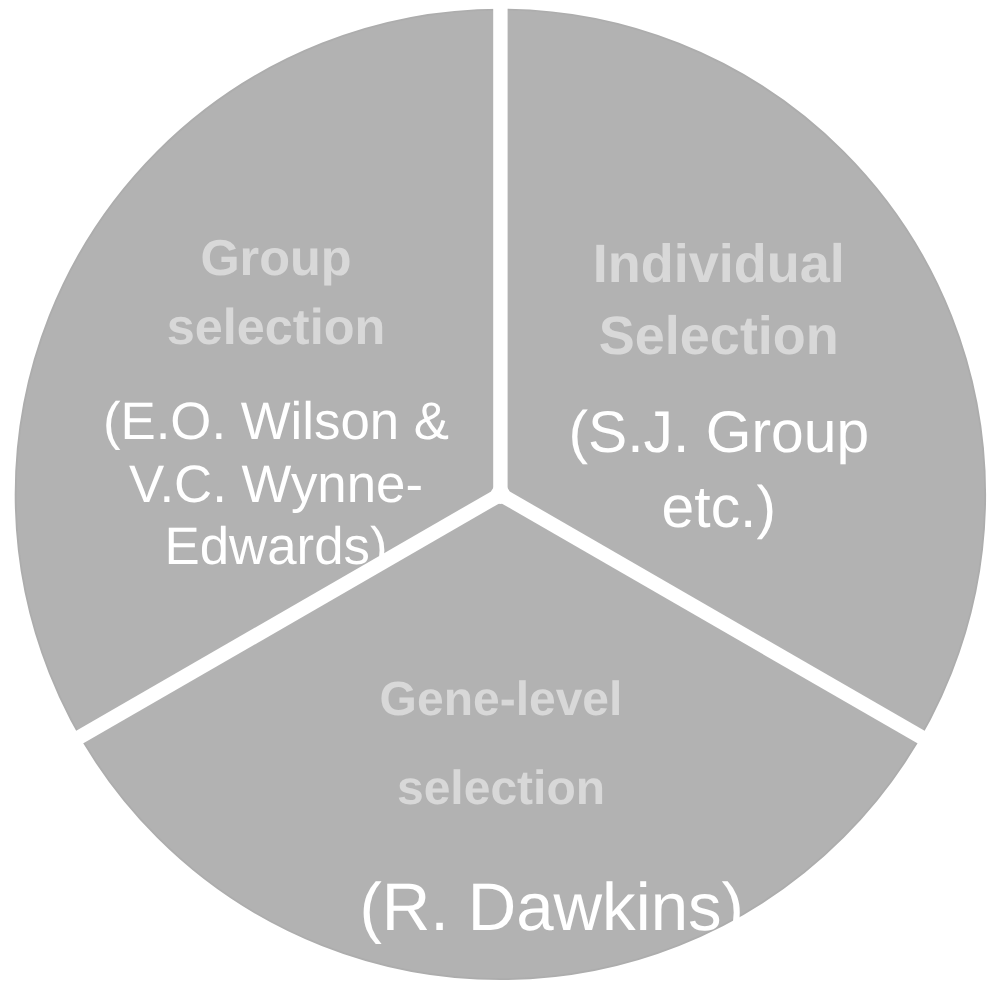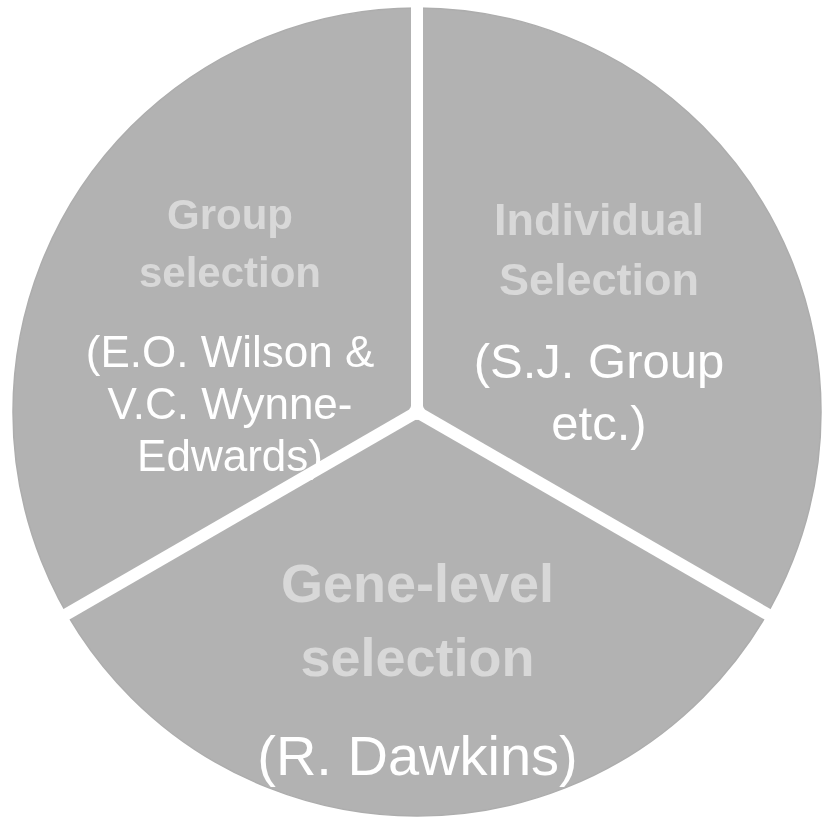--- a/index.html
+++ b/index.html
@@ -20,22 +20,22 @@
 
   .label-group{left:55px;top:168px;width:350px;}
   .label-group .sector-title{font-size:42px;line-height:58px;}
   .label-group .sector-sub{font-size:44px;line-height:52px;margin-top:6px;}
 
   .label-individual{left:434px;top:172px;width:330px;}
   .label-individual .sector-title{font-size:45px;line-height:60px;}
   .label-individual .sector-sub{font-size:49px;line-height:62px;margin-top:2px;}
 
   .label-gene{left:215px;top:528px;width:405px;}
-  .label-gene .sector-title{font-size:54px;line-height:74px;}
-  .label-gene .sector-sub{font-size:56px;line-height:64px;margin-top:12px;}
+  .label-gene .sector-title{font-size:40px;line-height:74px;}
+  .label-gene .sector-sub{font-size:56px;line-height:64px;margin-top:12px;text-align:right;}
 </style>
 </head>
 <body>
 
 <div class="stage">
 
   <svg class="pie-svg" viewBox="0 0 833 829" aria-hidden="true">
 
     <circle cx="417" cy="412" r="404" fill="#b2b2b2" stroke="#adadad" stroke-width="1.5"></circle>
 

